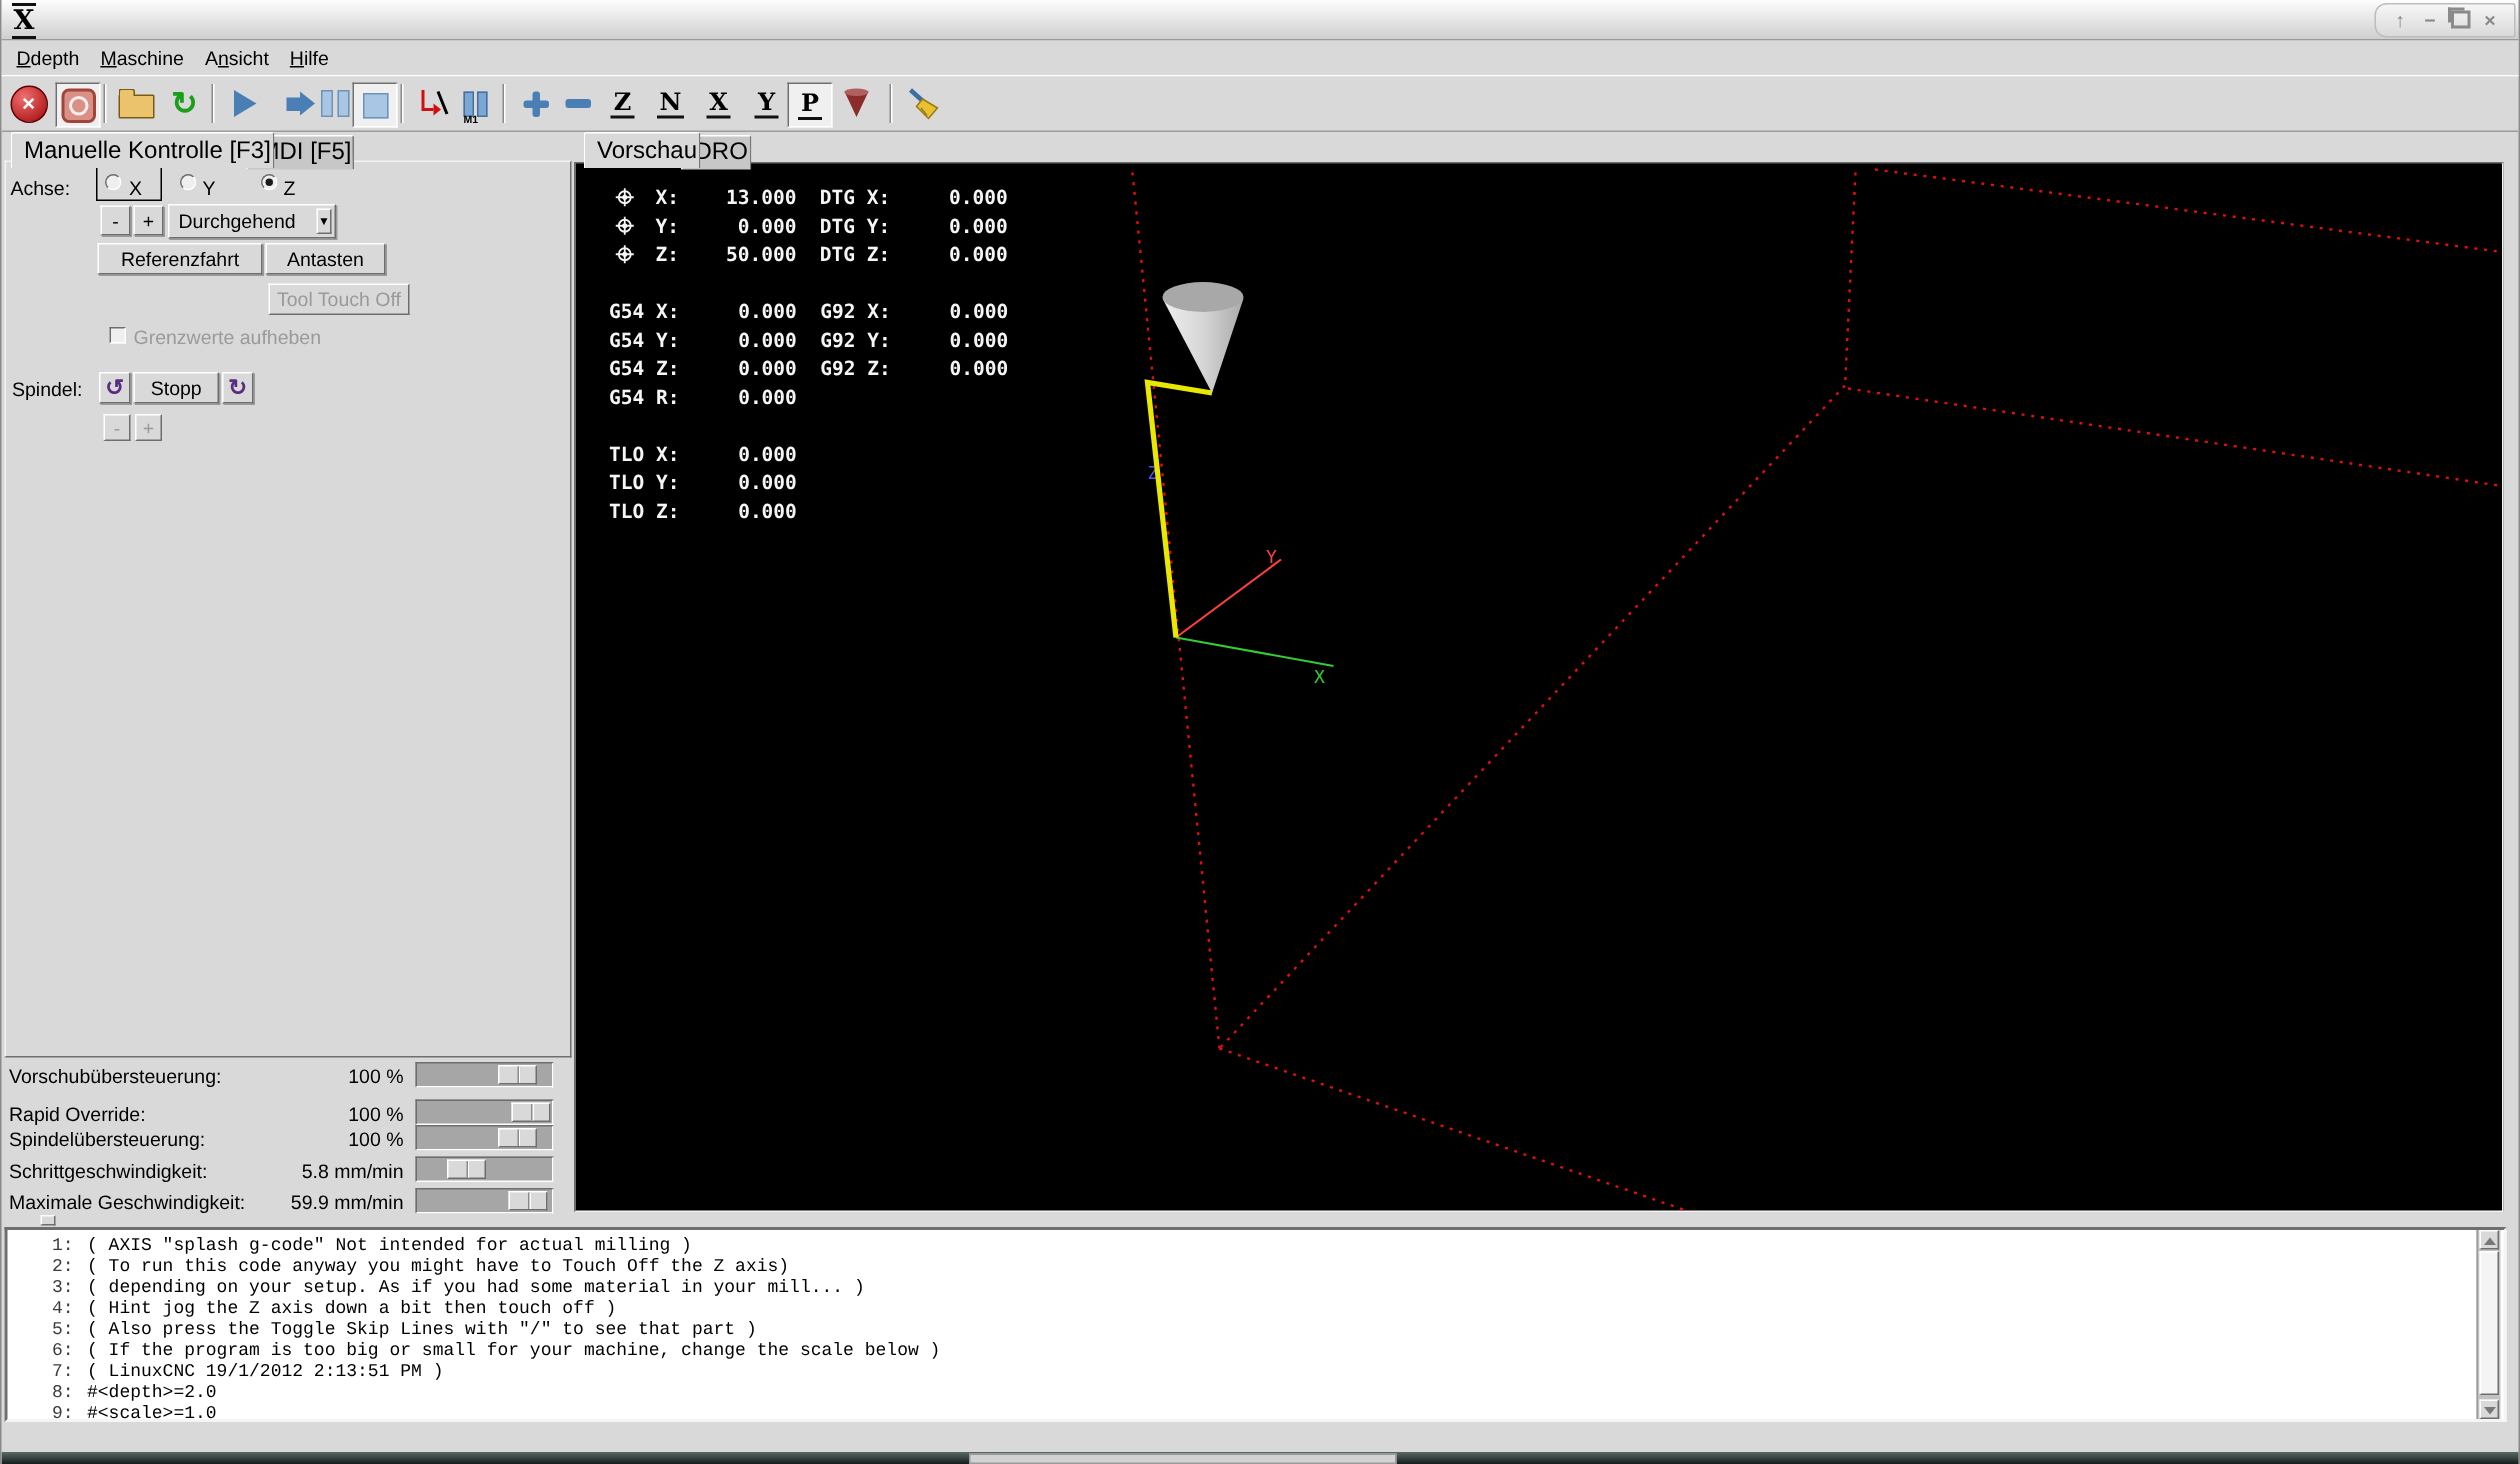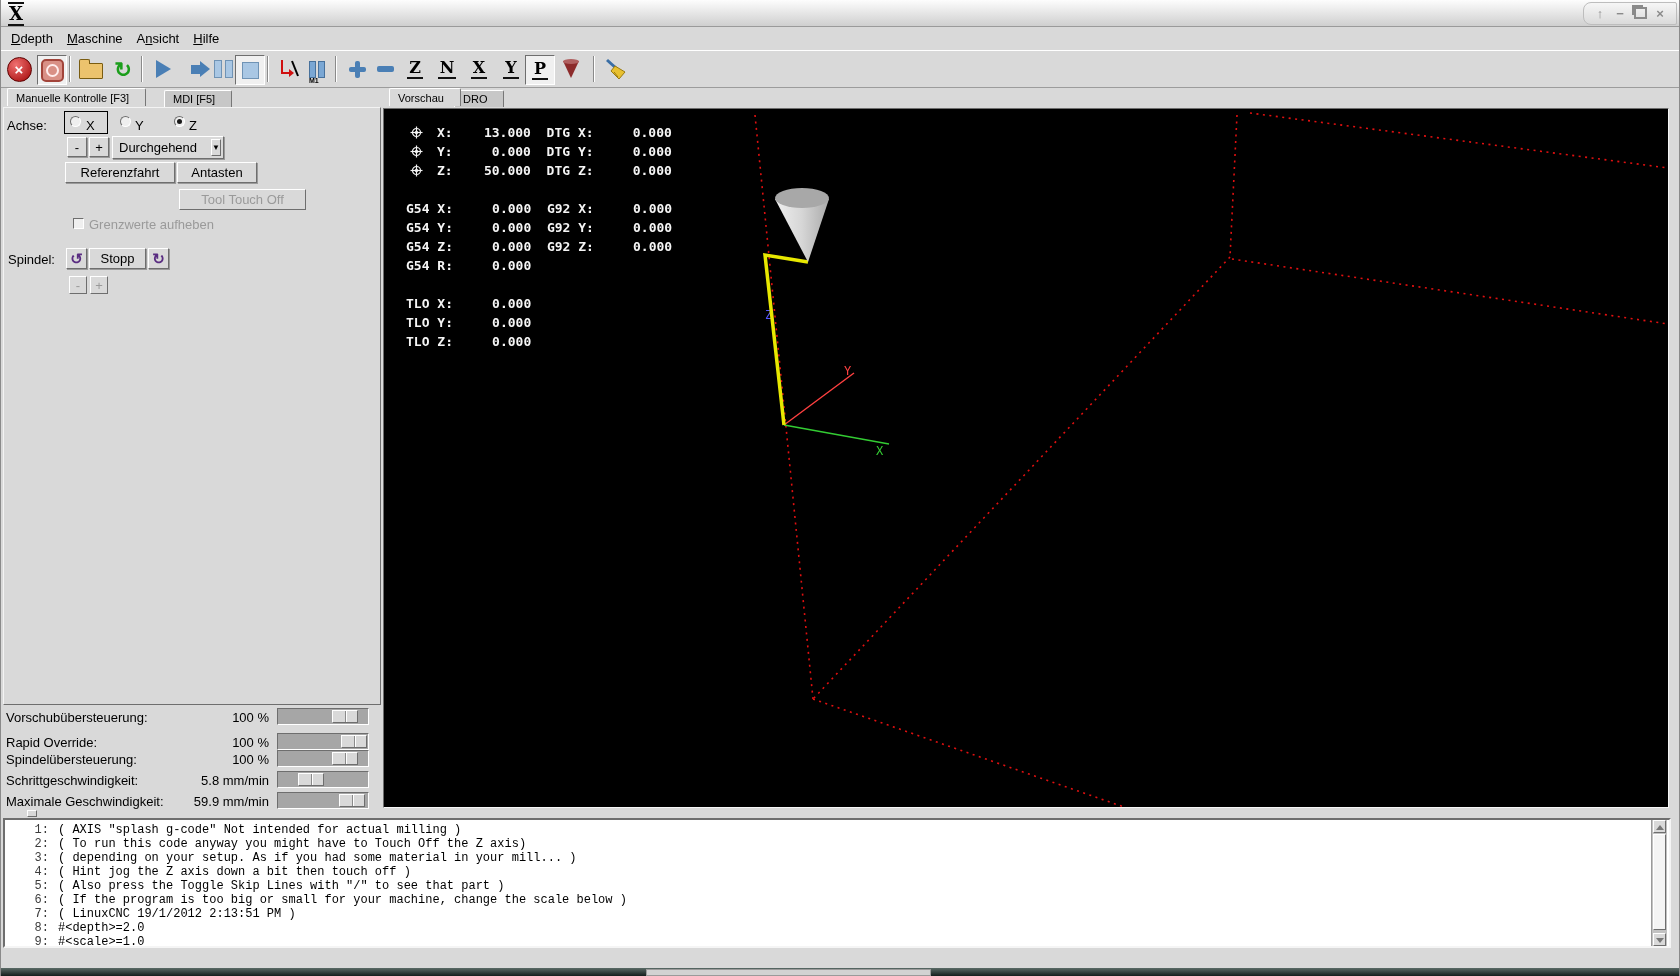--- a/index.html
+++ b/index.html
@@ -48,21 +48,21 @@
   .plus-i{position:relative;width:17px;height:17px;}
   .plus-i::before{content:"";position:absolute;left:0;top:6px;width:17px;height:5px;background:#4a7fb5;border-radius:2px;}
   .plus-i::after{content:"";position:absolute;left:6px;top:0;width:5px;height:17px;background:#4a7fb5;border-radius:2px;}
   .minus-i{width:17px;height:6px;background:#4a7fb5;border-radius:2px;}
   .vletter{font-family:"DejaVu Serif",serif;font-weight:bold;font-size:16px;line-height:1;
     border-bottom:2px solid #111;padding:0 2px 1px 2px;}
   .cone-i{width:0;height:0;border-left:8px solid transparent;border-right:8px solid transparent;border-top:17px solid #8c2b2b;position:relative;}
   .cone-i::before{content:"";position:absolute;left:-8px;top:-19px;width:16px;height:5px;border-radius:50%;background:#b06060;}
   
   .tab{position:absolute;background:#d9d9d9;border:1px solid #777;border-bottom:none;
-    border-top-color:#fff;border-left-color:#fff;border-radius:2px 2px 0 0;font-size:11px;padding:3px 16px 2px 8px;z-index:3;}
+    border-top-color:#fff;border-left-color:#fff;border-radius:2px 2px 0 0;font-size:16px;padding:3px 1px 2px 8px;z-index:3;}
   .tab.inactive{background:#c7c7c7;z-index:1;padding-top:2px;margin-top:2px;}
   
   .lpanel{position:absolute;left:2px;top:107px;width:378px;height:598px;background:#d9d9d9;
     border:1px solid;border-color:#f3f3f3 #6e6e6e #6e6e6e #f3f3f3;box-sizing:border-box;}
   .lbl{position:absolute;font-size:13px;}
   .btn{position:absolute;background:#d9d9d9;border:1px solid;border-color:#fff #6e6e6e #6e6e6e #fff;
     box-shadow:1px 1px 0 #9a9a9a;display:flex;align-items:center;justify-content:center;font-size:13px;box-sizing:border-box;}
   .btn.dis{color:#9a9a9a;box-shadow:none;}
   .radio{position:absolute;width:11px;height:11px;border-radius:50%;background:#efefef;
     border:1px solid;border-color:#6e6e6e #fff #fff #6e6e6e;box-sizing:border-box;}
@@ -238,21 +238,21 @@
 
     <div class="btn" style="left:63px;top:29px;width:20px;height:20px;">-</div>
     <div class="btn" style="left:85px;top:29px;width:20px;height:20px;">+</div>
     <div class="combo" style="left:108px;top:28px;width:112px;height:23px;">
       <span>Durchgehend</span>
       <span class="arr">▼</span>
     </div>
 
     <div class="btn" style="left:61px;top:54px;width:110px;height:21px;">Referenzfahrt</div>
     <div class="btn" style="left:173px;top:54px;width:80px;height:21px;">Antasten</div>
-    <div class="btn dis" style="left:175px;top:81px;width:127px;height:21px;">Tool Touch Off</div>
+    <div class="btn dis" style="left:175px;top:81px;width:94px;height:21px;">Tool Touch Off</div>
 
     <span class="chk" style="left:69px;top:110px;"></span>
     <span class="lbl" style="left:85px;top:109px;color:#9a9a9a;">Grenzwerte aufheben</span>
 
     <span class="lbl" style="left:4px;top:144px;">Spindel:</span>
     <div class="btn" style="left:62px;top:140px;width:21px;height:21px;">
         <span class="spico">↺</span>
       </div>
     <div class="btn" style="left:85px;top:140px;width:57px;height:21px;">Stopp</div>
     <div class="btn" style="left:144px;top:140px;width:21px;height:21px;">

